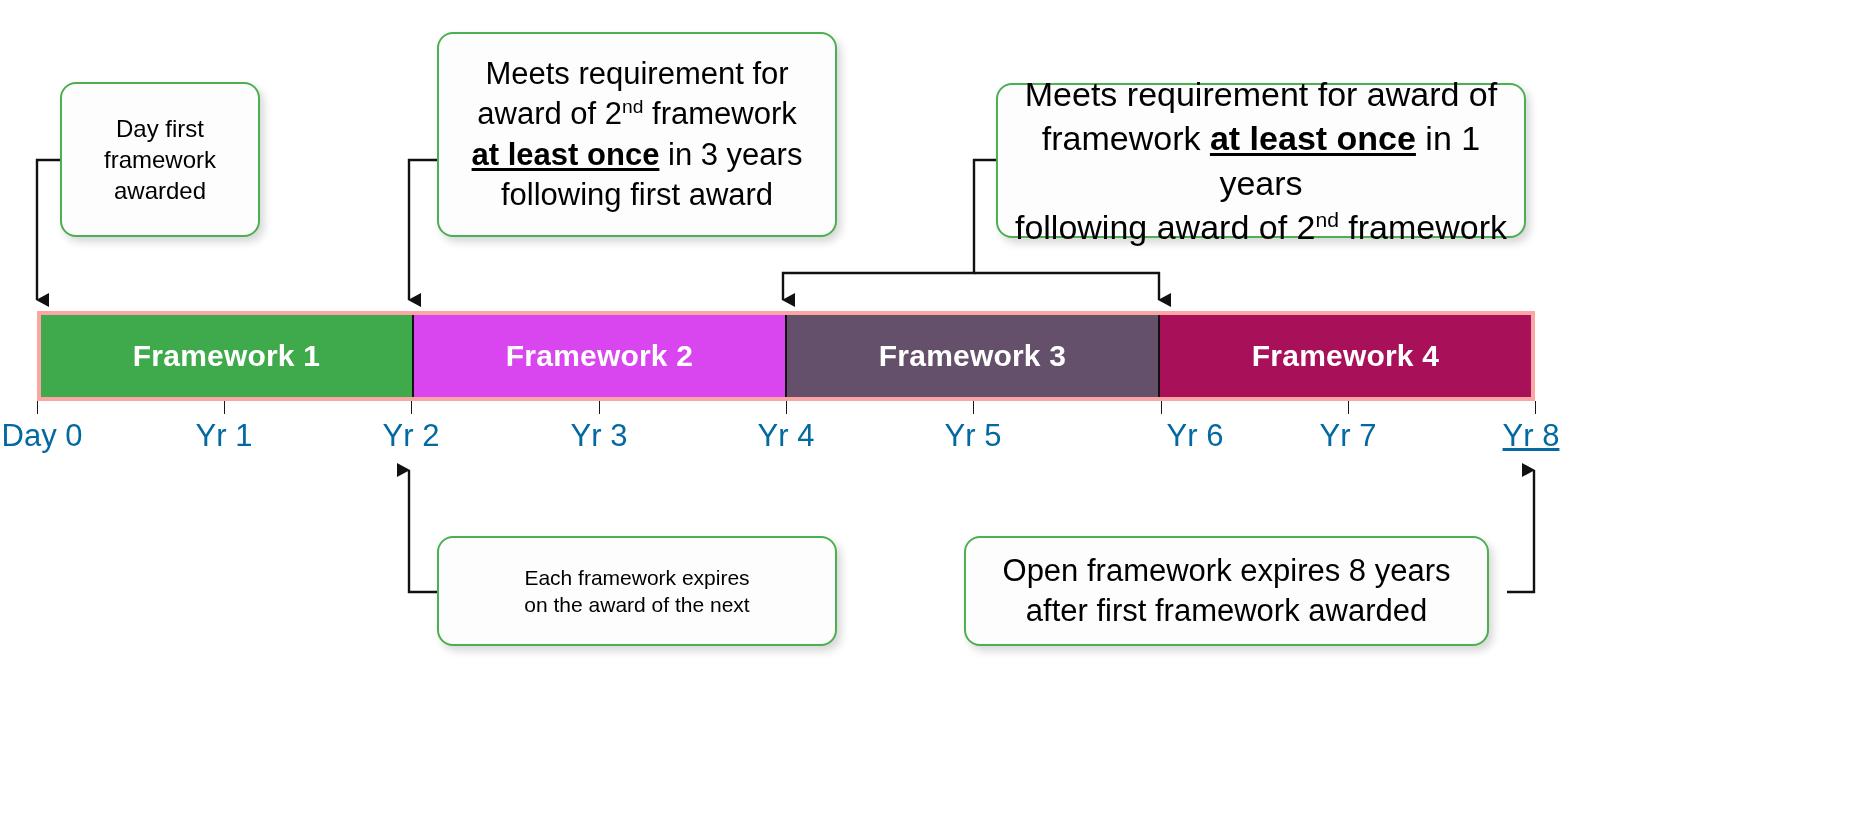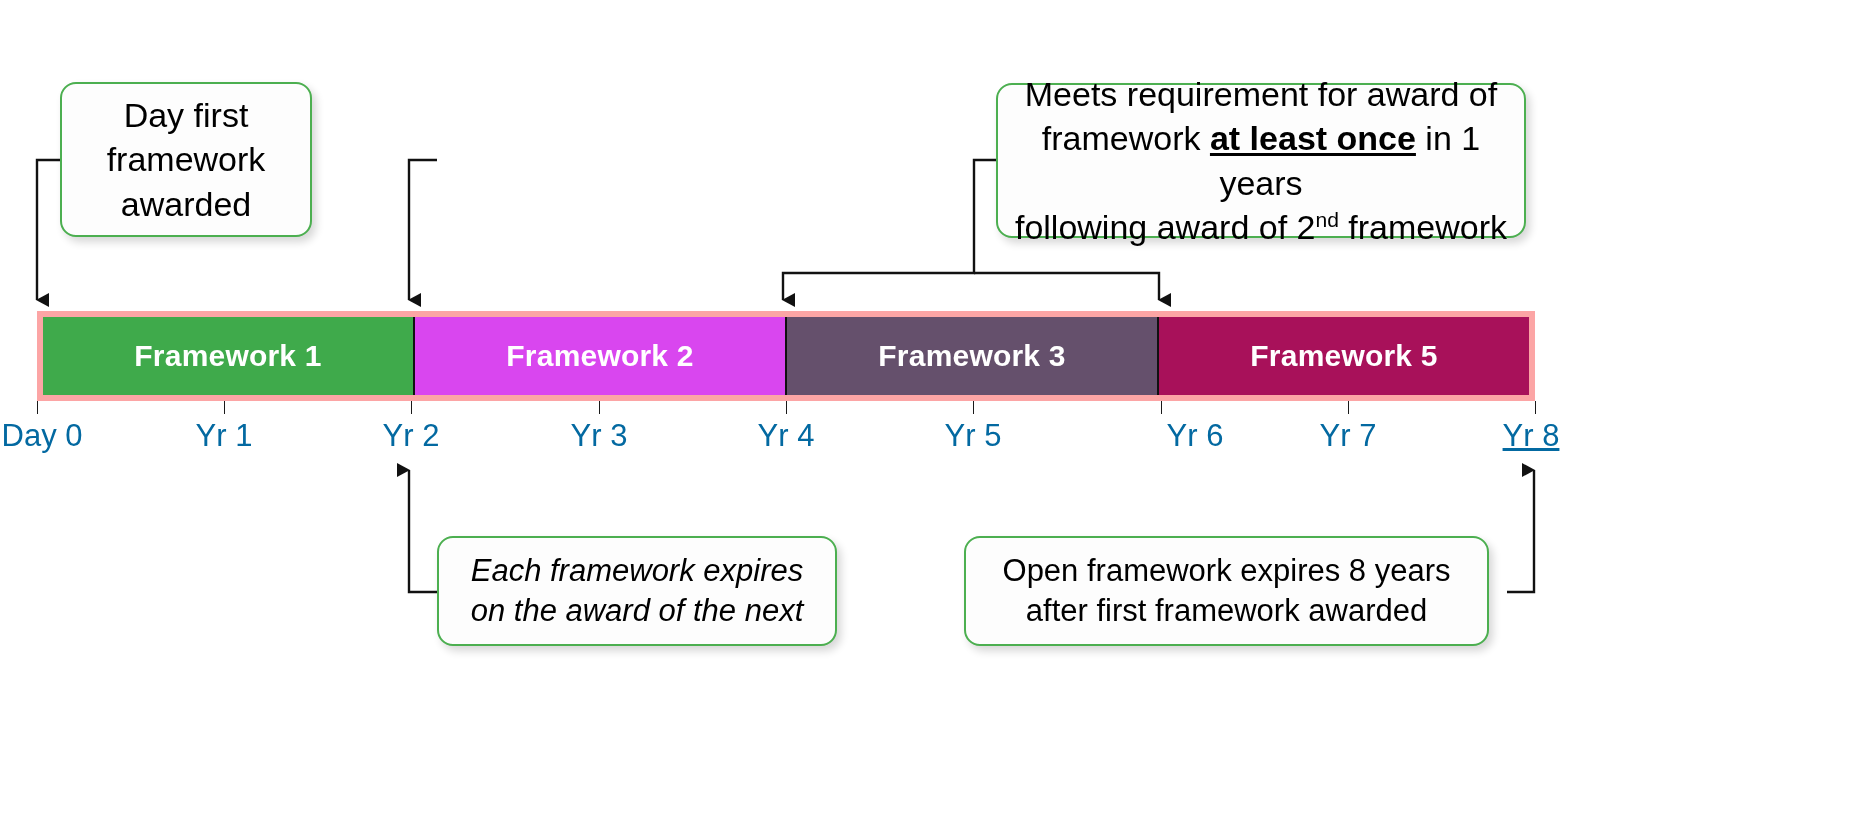--- a/index.html
+++ b/index.html
@@ -54,35 +54,35 @@
     font-weight: bold;
     text-decoration: underline;
     text-underline-offset: 3px;
   }
   .callout sup {
     font-size: 0.62em;
     vertical-align: super;
     line-height: 0;
   }
 
-  #callout-day-first   { left: 60px;  top: 82px;  width: 252px; height: 155px; font-size: 34px; }
+  #callout-day-first   { left: 60px;  top: 82px;  width: 200px; height: 155px; font-size: 24px; }
   #callout-second-fw   { left: 437px; top: 32px;  width: 400px; height: 205px; font-size: 31px; }
   #callout-third-fw    { left: 996px; top: 83px;  width: 530px; height: 155px; font-size: 34px; }
-  #callout-expire-next { left: 437px; top: 536px; width: 400px; height: 110px; font-size: 31px; font-style: italic; }
+  #callout-expire-next { left: 437px; top: 536px; width: 400px; height: 110px; font-size: 21px; }
   #callout-open-expire { left: 964px; top: 536px; width: 525px; height: 110px; font-size: 31px; }
 
   
   #timeline-bar {
     position: absolute;
     left: 37px;
     top: 311px;
     width: 1498px;
     height: 90px;
     display: flex;
-    border: 6px solid #fca5a5;
+    border: 4px solid #fca5a5;
     box-sizing: border-box;
     justify-content: space-between;
   }
   .segment {
     display: flex;
     align-items: center;
     justify-content: center;
     color: #ffffff;
     font-size: 30px;
     font-weight: bold;
@@ -155,41 +155,49 @@
   </svg>
 
   <div class="callout" id="callout-day-first">
     <span class="txt">
       <span>Day first</span><br>
       <span>framework</span><br>
       <span>awarded</span>
     </span>
   </div>
 
+  <div class="callout" id="callout-second-fw">
+    <span class="txt">
+      <span>Meets requirement for</span><br>
+      <span>award of 2</span><sup>nd</sup><span> framework</span><br>
+      <b>at least once</b><span> in 3 years</span><br>
+      <span>following first award</span>
+    </span>
+  </div>
 
   <div class="callout" id="callout-third-fw">
     <span class="txt">
       <span>Meets requirement for award of</span><br>
       <span>framework </span><b>at least once</b><span> in 1 years</span><br>
       <span>following award of 2</span><sup>nd</sup><span> framework</span>
     </span>
   </div>
 
   <div id="timeline-bar">
     <div class="segment" style="flex:1 1 0; background:#3faa4b;">
       <span>Framework 1</span>
     </div>
     <div class="segment" style="flex:1 1 0; background:#d946ef;">
       <span>Framework 2</span>
     </div>
     <div class="segment" style="flex:1 1 0; background:#65506c;">
       <span>Framework 3</span>
     </div>
     <div class="segment" style="flex:1 1 0; background:#a8115a;">
-      <span>Framework 5</span>
+      <span>Framework 4</span>
     </div>
   </div>
 
   <div id="axis">
     <div class="tick" style="left:37px;"></div>
     <div class="tick-label" style="left:42px;">Day 0</div>
 
     <div class="tick" style="left:224px;"></div>
     <div class="tick-label" style="left:224px;text-align:center;">Yr 1</div>
 

